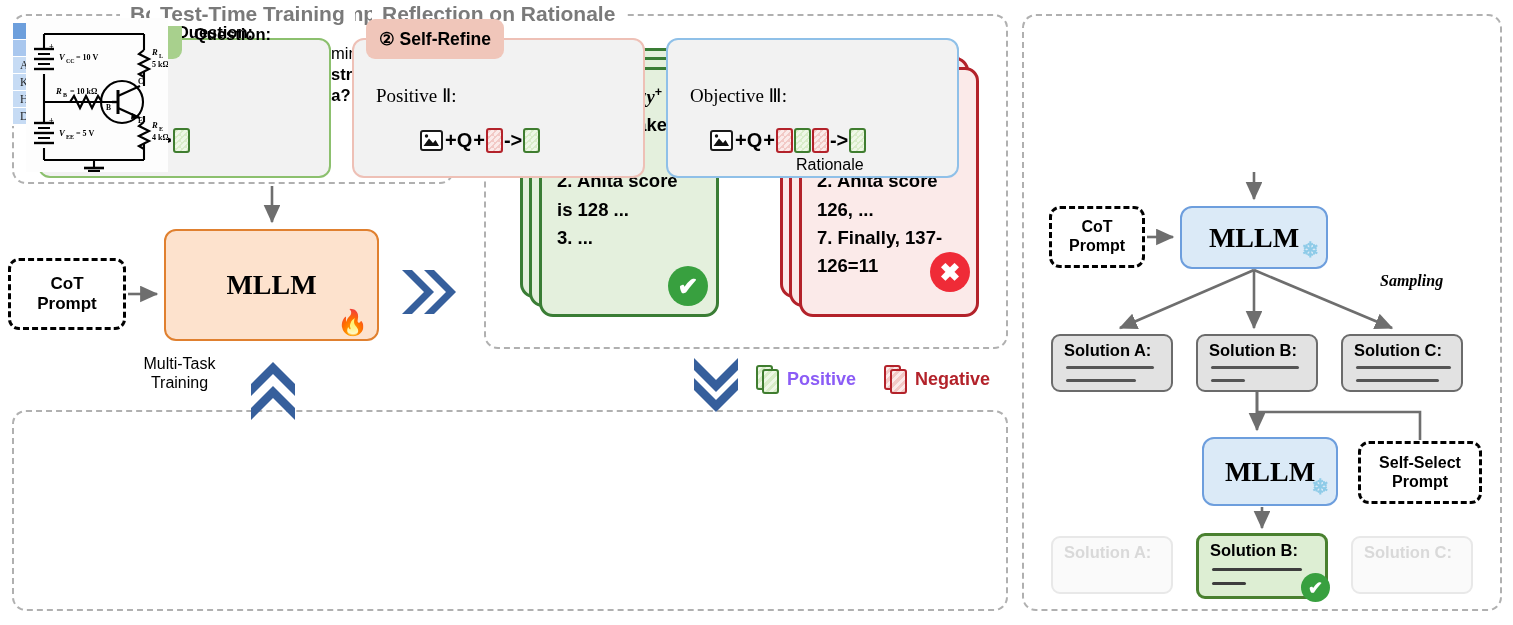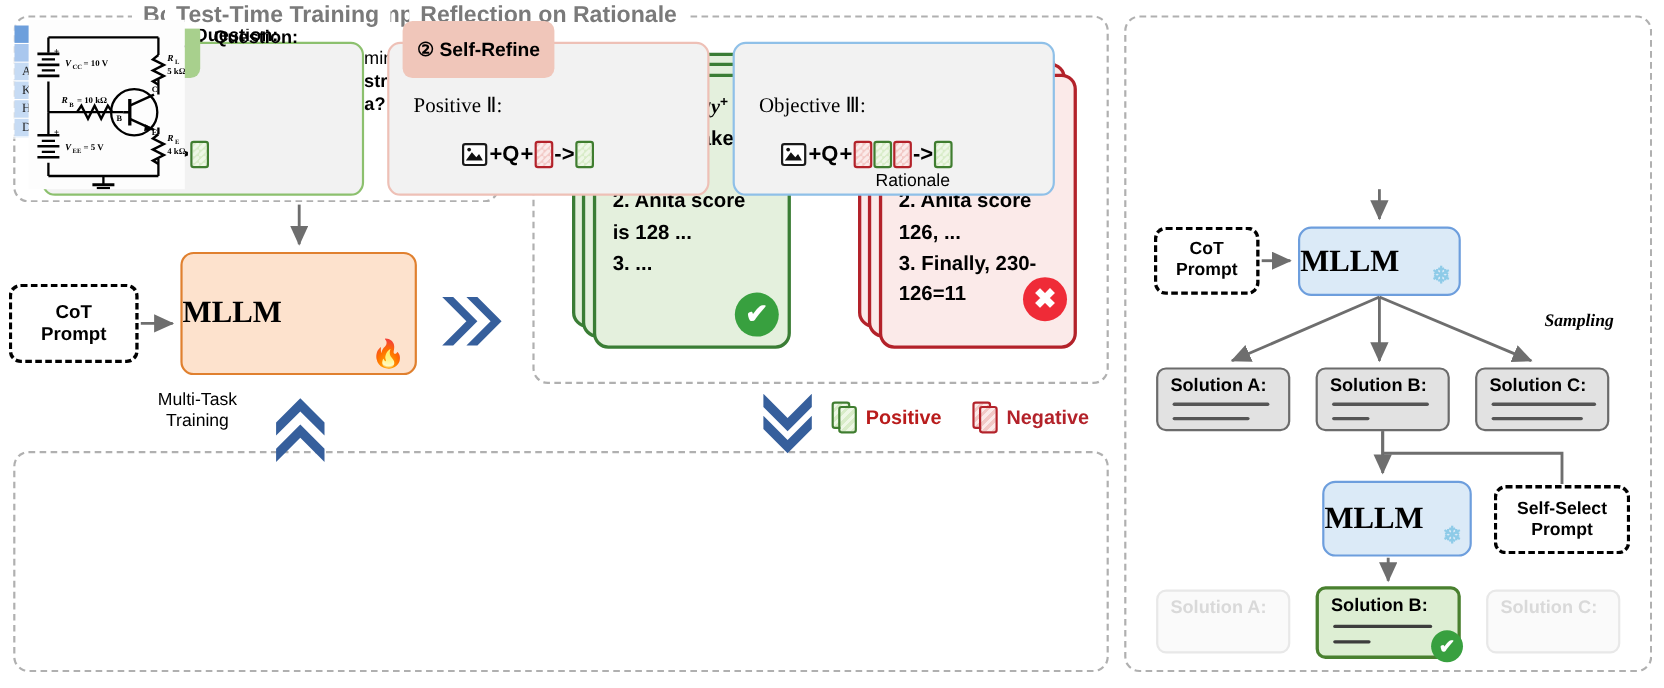--- a/index.html
+++ b/index.html
@@ -52,21 +52,21 @@
   
   #ttc-panel{left:1022px;top:14px;width:480px;height:597px;}
   #ttc-title{left:150px;top:2px;}
 
   #circuit{position:absolute;left:26px;top:18px;width:142px;height:154px;
            background:#fdfdfd;}
   #ttc-q{position:absolute;left:194px;top:24px;width:260px;font-size:16.5px;line-height:1.3;}
   #ttc-q .lbl{font-weight:bold;}
 
   .mllm{position:absolute;border-radius:12px;box-sizing:border-box;
-        display:flex;align-items:center;
+        display:flex;align-items:center;justify-content:center;
         font-family:"Liberation Serif",serif;font-size:28px;font-weight:bold;}
   .mllm.blue{background:#dbeaf7;border:2.5px solid #6d9edd;}
   .mllm.orange{background:#fde2cd;border:2.5px solid #e0802f;}
   .flake{position:absolute;right:7px;bottom:4px;font-size:21px;color:#8ecbe8;}
   .fire{position:absolute;right:8px;bottom:2px;font-size:25px;}
 
   .dashbox{position:absolute;border:3px dashed #000;border-radius:11px;box-sizing:border-box;
            display:flex;align-items:center;justify-content:center;text-align:center;
            font-size:17px;font-weight:bold;line-height:1.18;background:#fff;}
 
@@ -84,21 +84,21 @@
 
   
   #ref-panel{left:12px;top:410px;width:996px;height:201px;}
   #ref-title{left:372px;top:2px;}
 
   .objcard{position:absolute;top:38px;width:293px;height:140px;
            border-radius:12px;box-sizing:border-box;background:#f2f2f2;}
   .objcard.g{border:2.5px solid #8cc06e;}
   .objcard.r{border:2.5px solid #eec0b6;}
   .objcard.b{border:2.5px solid #8fc0e8;}
-  .tab{position:absolute;left:12px;top:-21px;height:52px;border-radius:9px;
+  .tab{position:absolute;left:12px;top:-21px;height:40px;border-radius:9px;
        display:flex;align-items:center;padding:0 13px;
        font-size:17.5px;font-weight:bold;white-space:nowrap;}
   .tab.g{background:#a8d08d;}
   .tab.r{background:#f0c6ba;}
   .tab.b{background:#9cc3e5;}
   .obj-lbl{position:absolute;left:22px;top:44px;font-size:19px;
            font-family:"Liberation Serif",serif;}
   .obj-row{position:absolute;top:88px;display:flex;align-items:center;gap:1px;
            font-size:20px;font-weight:bold;}
   .cand-lbl{position:absolute;font-size:16px;}
@@ -189,21 +189,21 @@
 <div class="cardstack" style="left:780px;top:48px;">
   <div class="card neg" style="left:0px;top:0px;width:180px;height:250px;"></div>
   <div class="card neg" style="left:9px;top:9px;width:180px;height:250px;"></div>
   <div class="card neg" style="left:19px;top:19px;width:180px;height:250px;">
     <div class="card-body">
       <div><span>Solution y</span><span class="it">y</span><span class="sup">−</span><span> :</span></div>
       <div>1. First list all</div>
       <div>the scores.</div>
       <div>2. Anita score</div>
       <div>126, ...</div>
-      <div>3. Finally, 230-</div>
+      <div>7. Finally, 137-</div>
       <div>126=11</div>
     </div>
     <div class="badge bad" style="right:6px;bottom:22px;">✖</div>
   </div>
 </div>
 
 <div class="dashbox" style="left:8px;top:258px;width:118px;height:72px;">
   <span>CoT<br>Prompt</span>
 </div>
 
@@ -212,21 +212,21 @@
   <span class="fire">🔥</span>
 </div>
 
 <div class="mtlabel" style="left:122px;top:355px;width:115px;">Multi-Task<br>Training</div>
 
 <div class="legend" style="left:756px;top:365px;">
   <div class="lstack">
     <div class="lcard g" style="left:0;top:0;"></div>
     <div class="lcard g" style="left:6px;top:4px;"></div>
   </div>
-  <span style="color:#b91c1c;">Positive</span>
+  <span style="color:#8b5cf6;">Positive</span>
 </div>
 <div class="legend" style="left:884px;top:365px;">
   <div class="lstack">
     <div class="lcard r" style="left:0;top:0;"></div>
     <div class="lcard r" style="left:6px;top:4px;"></div>
   </div>
   <span style="color:#b3222a;">Negative</span>
 </div>
 
 <div class="panel" id="ref-panel"></div>
@@ -368,21 +368,21 @@
 
 <div class="dashbox" style="left:1049px;top:206px;width:96px;height:62px;font-size:16px;">
   <span>CoT<br>Prompt</span>
 </div>
 
 <div class="mllm blue" style="left:1180px;top:206px;width:148px;height:63px;">
   <span>MLLM</span>
   <span class="flake">❄</span>
 </div>
 
-<div class="sampling" style="left:1380px;top:283px;margin-left:24px;">Sampling</div>
+<div class="sampling" style="left:1380px;top:272px;">Sampling</div>
 
 <div class="solbox grey" style="left:1051px;top:334px;width:122px;height:58px;">
   <div class="sl">Solution A:</div>
   <div class="rule" style="left:13px;top:30px;width:88px;"></div>
   <div class="rule" style="left:13px;top:43px;width:70px;"></div>
 </div>
 <div class="solbox grey" style="left:1196px;top:334px;width:122px;height:58px;">
   <div class="sl">Solution B:</div>
   <div class="rule" style="left:13px;top:30px;width:88px;"></div>
   <div class="rule" style="left:13px;top:43px;width:34px;"></div>

